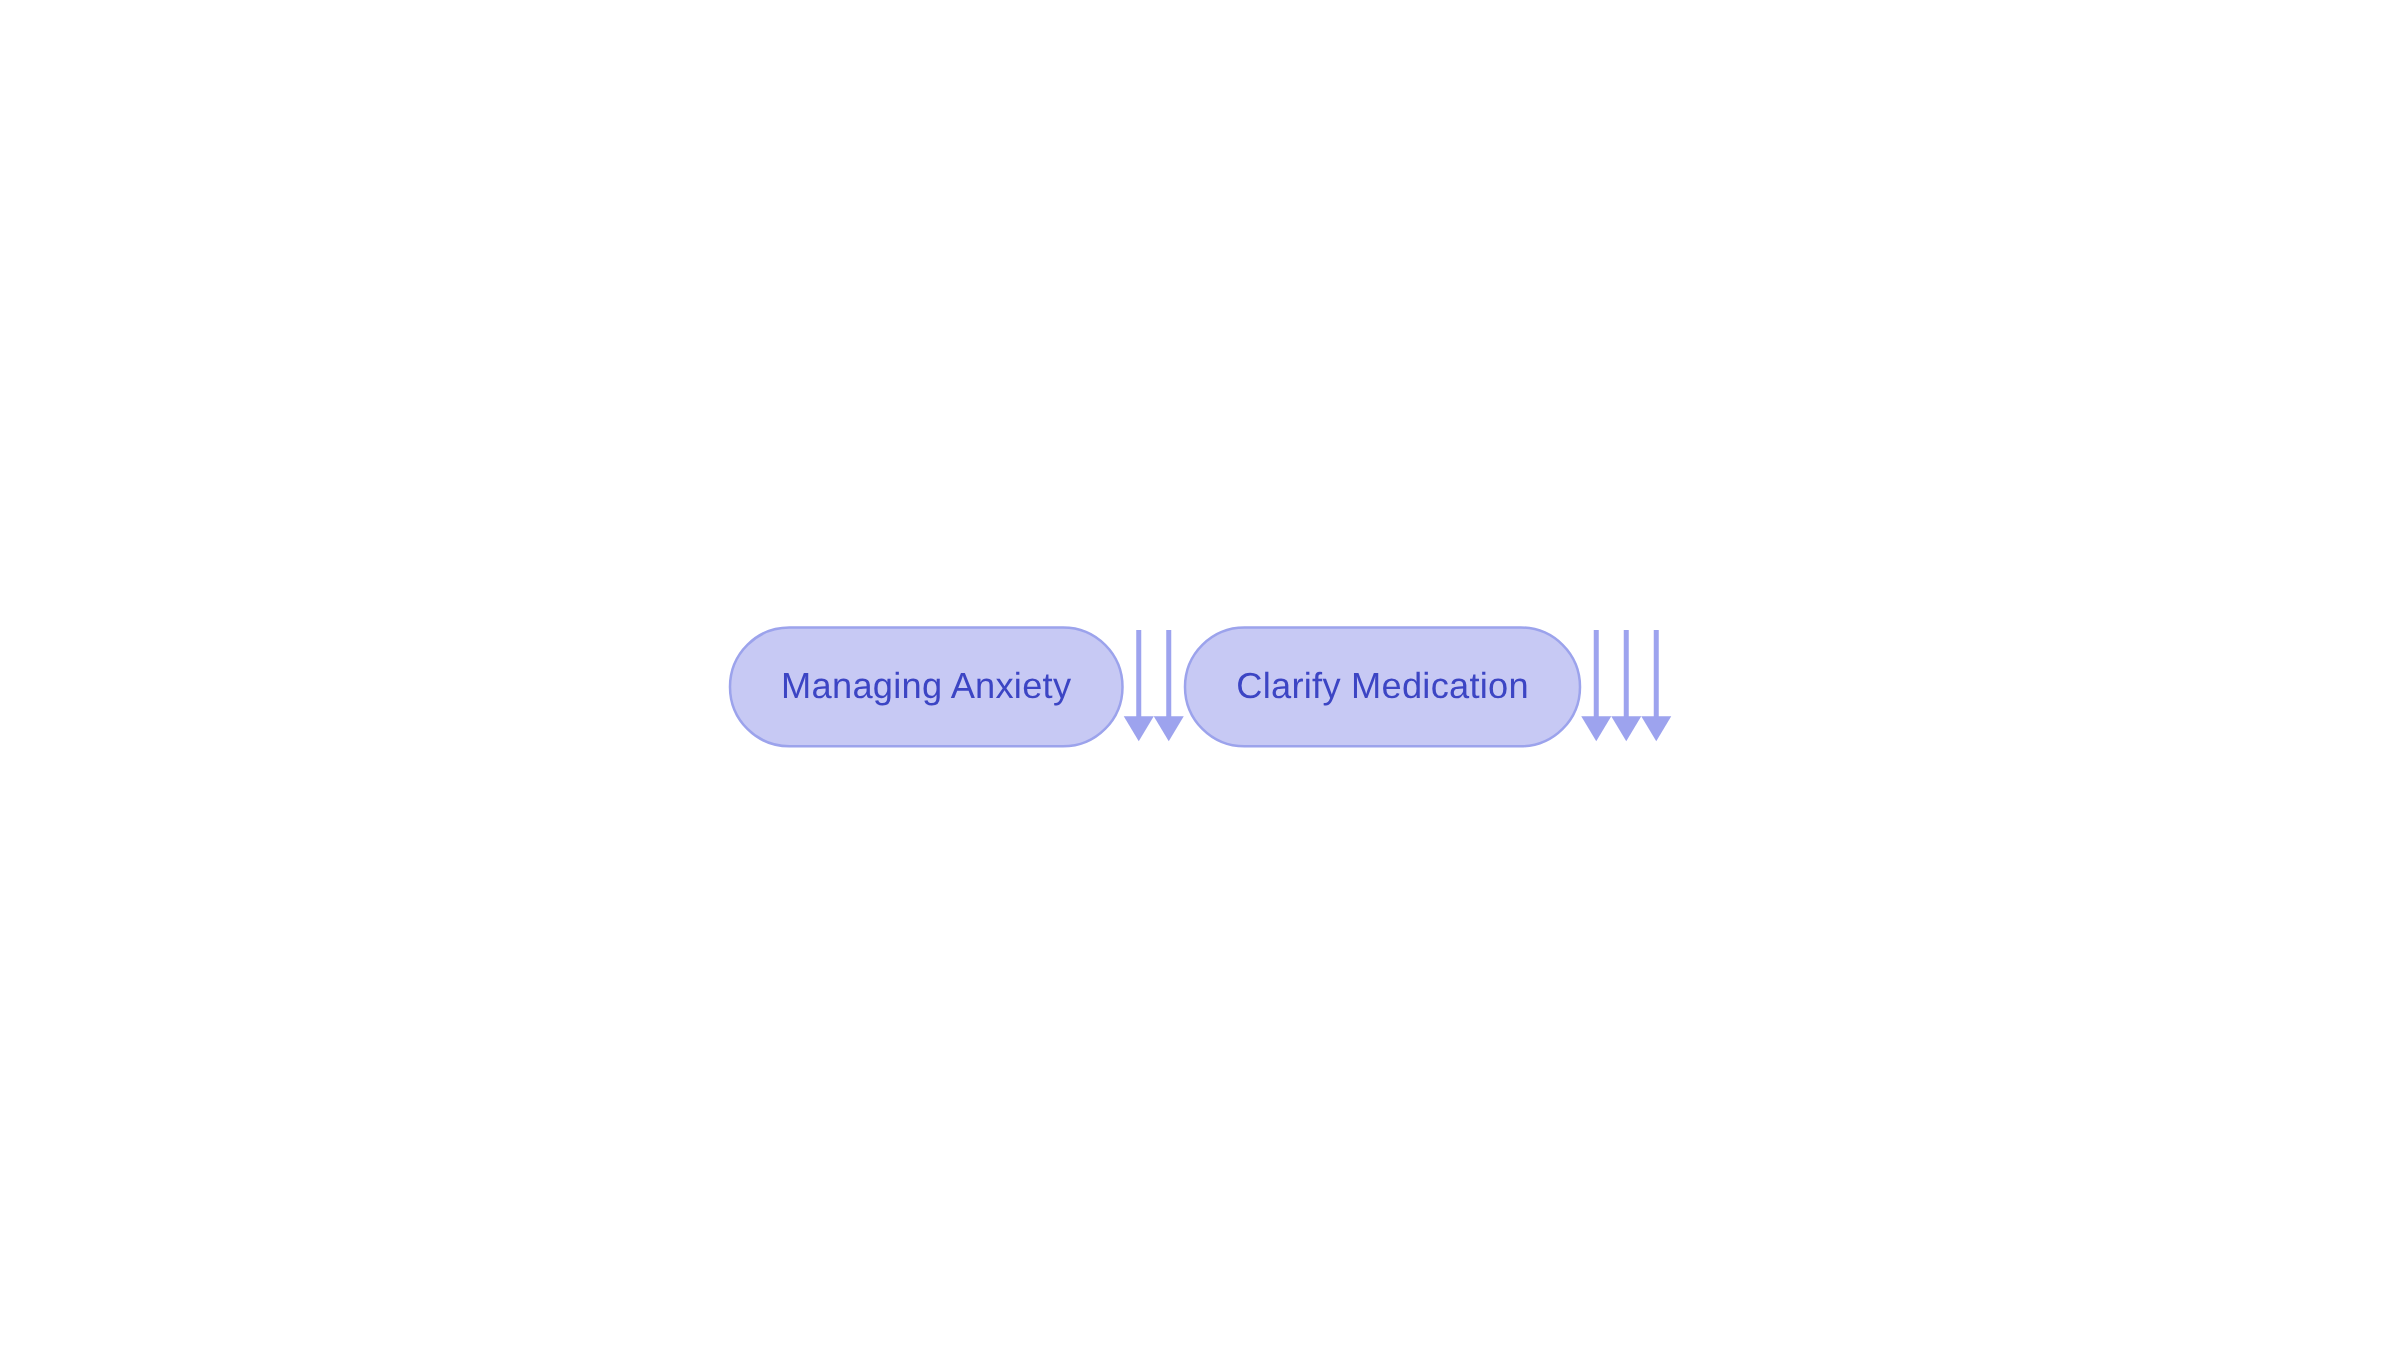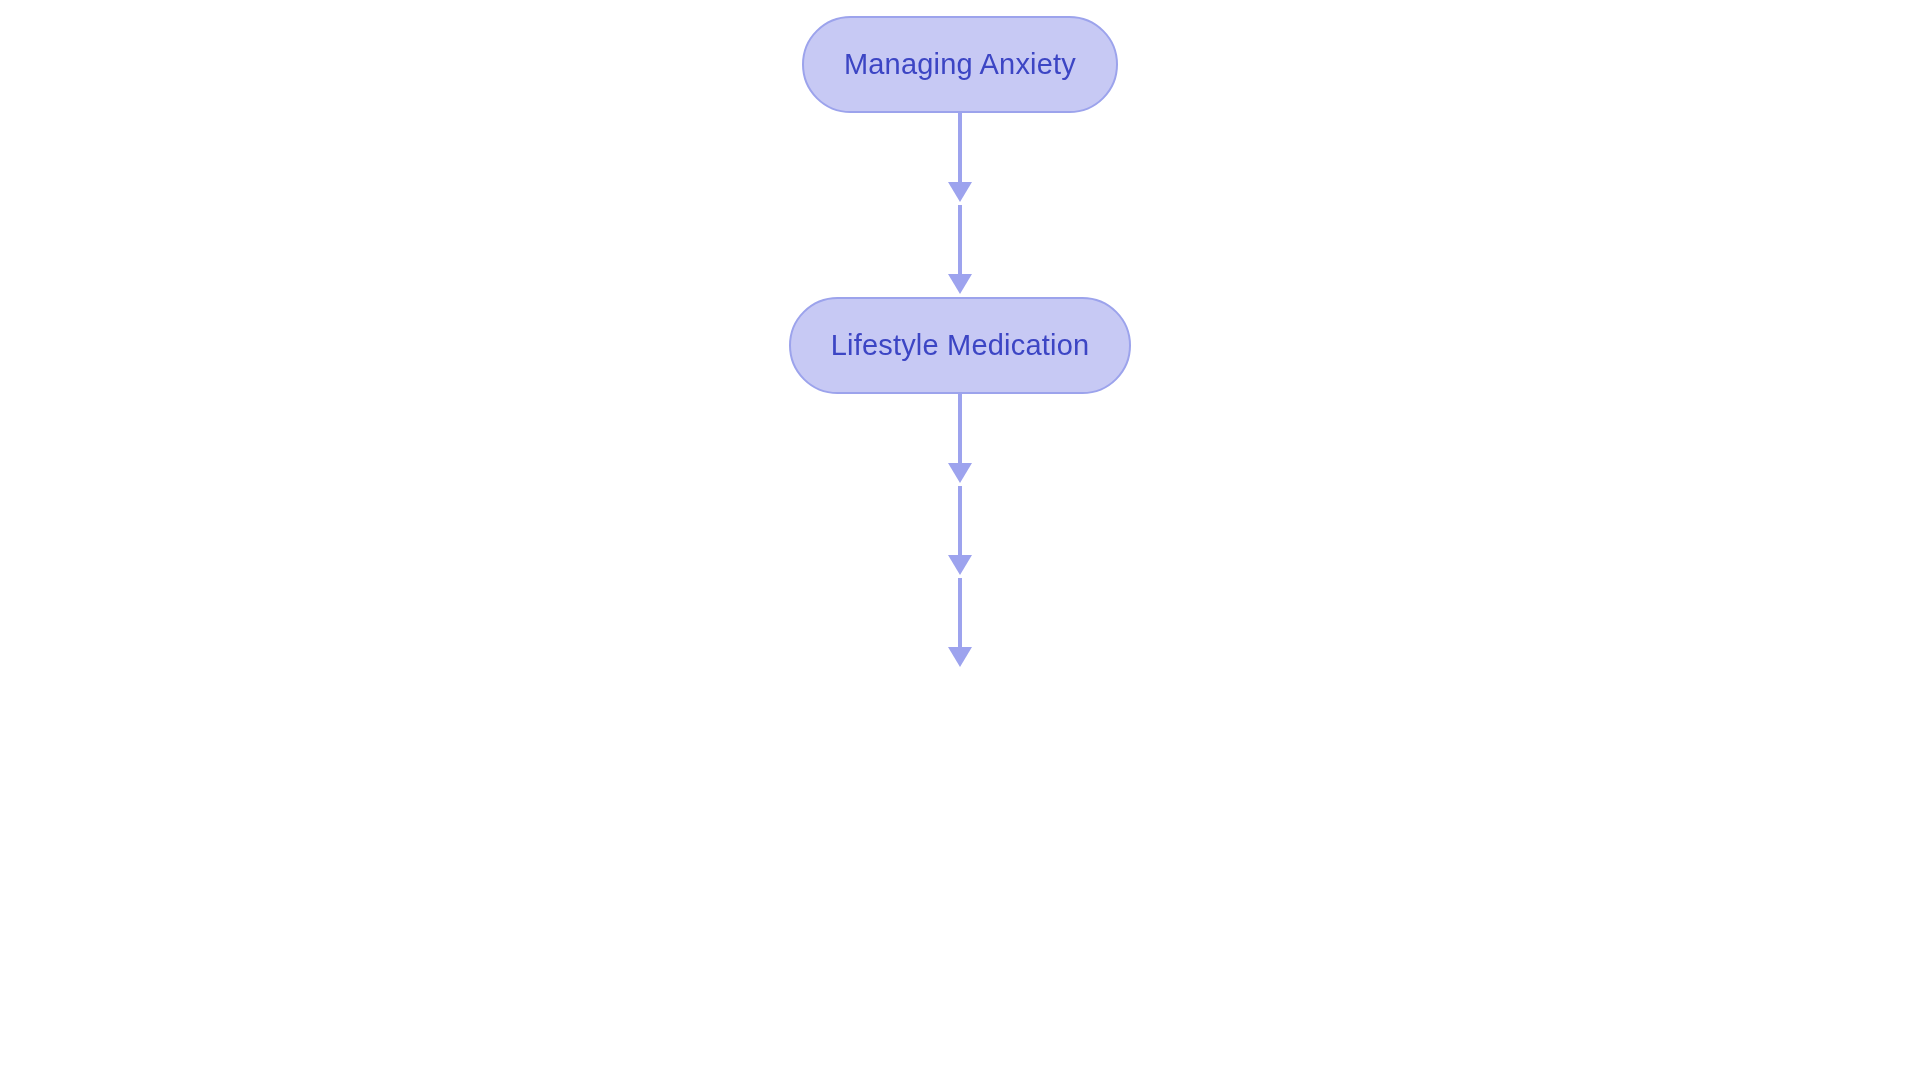--- a/index.html
+++ b/index.html
@@ -22,21 +22,20 @@
     font-family: "Liberation Sans", "DejaVu Sans", sans-serif;
   }
   .canvas {
     width: 100%;
     height: 100%;
     display: flex;
     justify-content: center;
   }
   .flow-column {
     display: flex;
-    flex-direction: column;
     align-items: center;
     padding-top: 16px;
   }
   .node {
     height: 97px;
     min-width: 270px;
     padding: 0 40px;
     border-radius: 50px;
     background: var(--node-fill);
     border: 2px solid var(--node-border);
@@ -90,21 +89,21 @@
       <div class="arrow-head"></div>
     </div>
 
 
     <div class="arrow">
       <div class="arrow-shaft"></div>
       <div class="arrow-head"></div>
     </div>
 
     <div class="node">
-      <span class="node-label">Lifestyle Medication</span>
+      <span class="node-label">Clarify Medication</span>
     </div>
 
     <div class="arrow">
       <div class="arrow-shaft"></div>
       <div class="arrow-head"></div>
     </div>
 
 
     <div class="arrow">
       <div class="arrow-shaft"></div>

